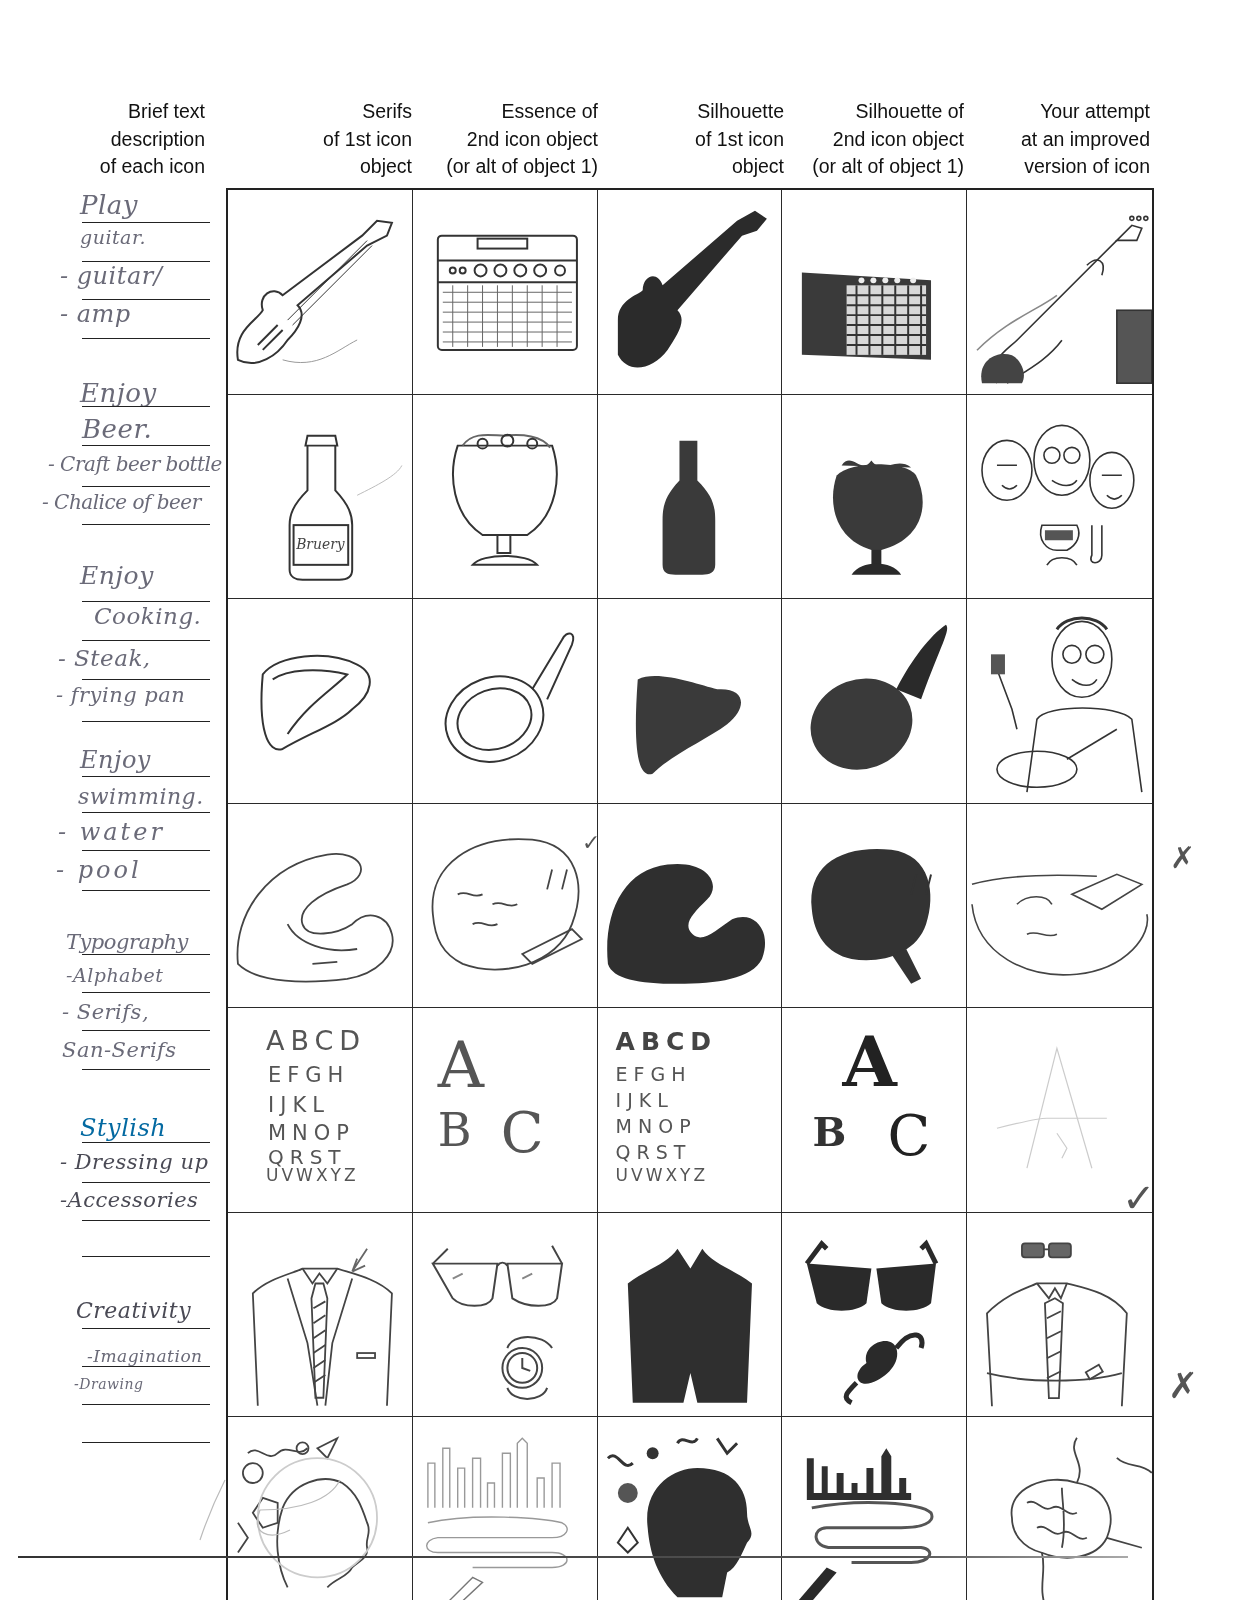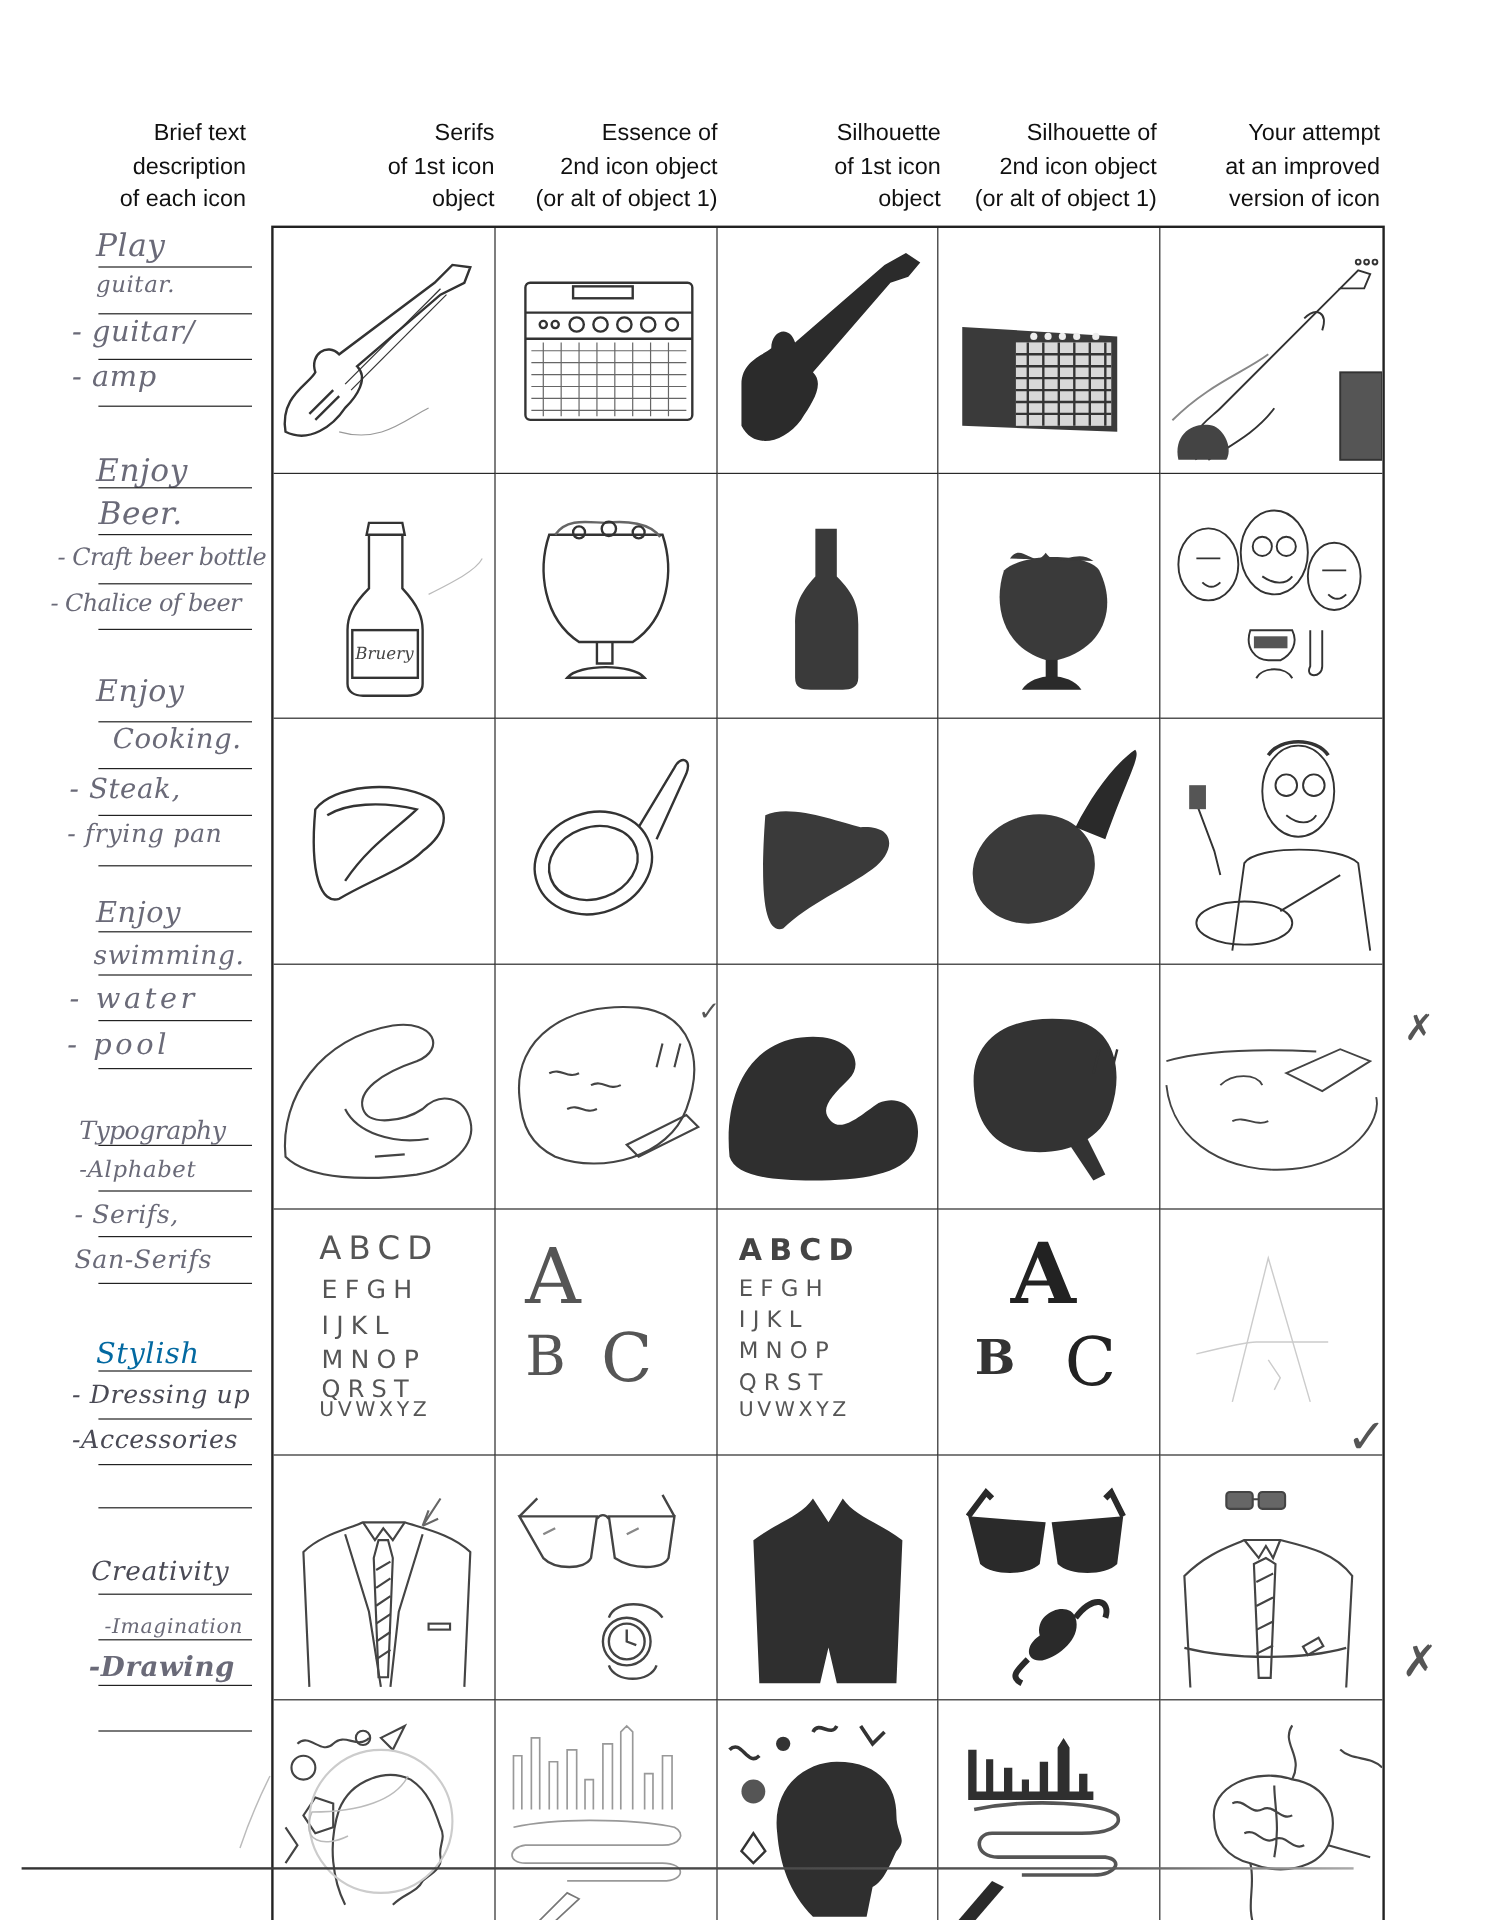--- a/index.html
+++ b/index.html
@@ -130,21 +130,21 @@
     <div class="ltext" style="left:20px;top:74px;font-size:21px;color:#4a4a55;">-Accessories</div>
     <div class="lline" style="top:106px;"></div>
     <div class="lline" style="top:142px;"></div>
   </div>
 
   <div class="label-block" style="top:1110px;">
     <div class="ltext" style="left:36px;top:0;font-size:22px;color:#4a4a55;">Creativity</div>
     <div class="lline" style="top:30px;"></div>
     <div class="ltext" style="left:34px;top:48px;font-size:17px;margin-left:13px;">-Imagination</div>
     <div class="lline" style="top:68px;"></div>
-    <div class="ltext" style="left:34px;top:78px;font-size:23px;font-weight:bold;">-Drawing</div>
+    <div class="ltext" style="left:34px;top:78px;font-size:14px;">-Drawing</div>
     <div class="lline" style="top:106px;"></div>
     <div class="lline" style="top:144px;"></div>
   </div>
 </div>
 
 <div class="grid">
 
   <div class="cell">
     <svg viewBox="0 0 185 183">
       <g fill="none" stroke="#333" stroke-width="2">

